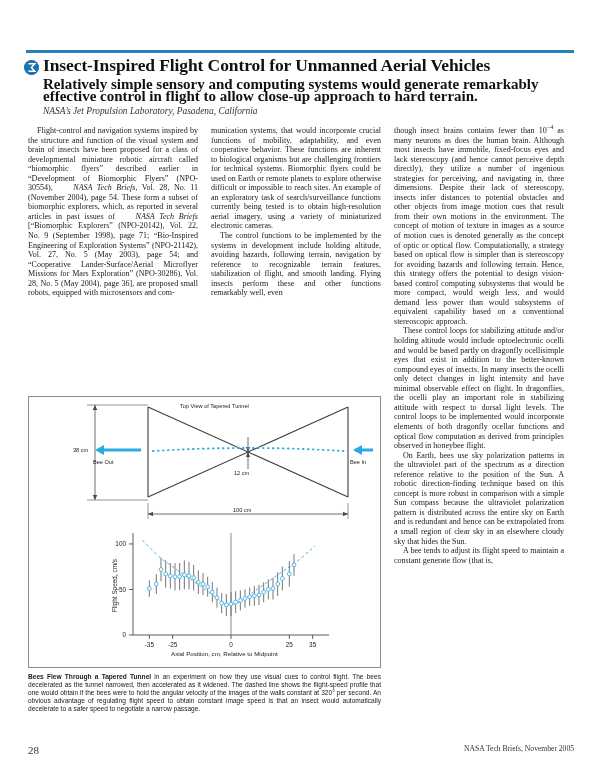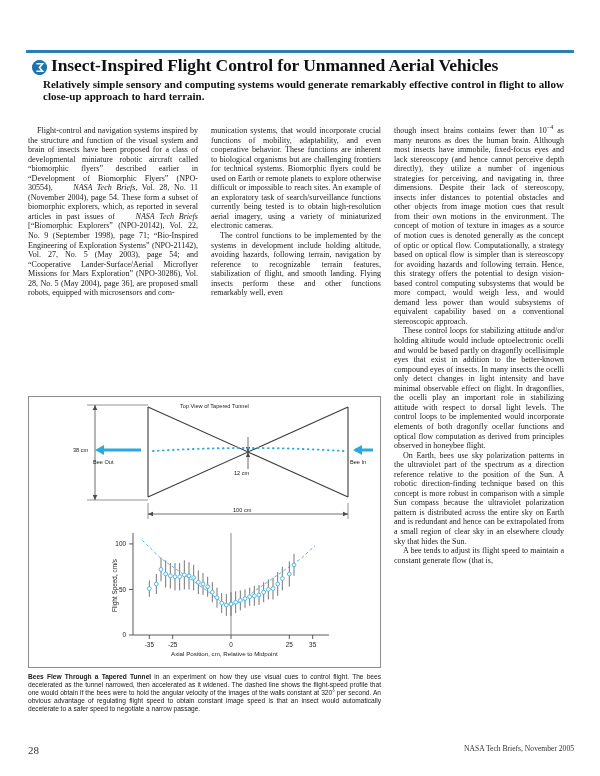--- a/index.html
+++ b/index.html
@@ -21,21 +21,21 @@
 
   
   .header-rule {
     position: absolute;
     left: 26px; top: 50px;
     width: 548px; height: 3px;
     background: #2a7fb5;
   }
   .title-row {
     position: absolute;
-    left: 32px; top: 55px;
+    left: 24px; top: 55px;
     width: 552px;
     display: flex;
     align-items: flex-end;
   }
   .title-icon {
     width: 15px; height: 15px;
     border-radius: 50%;
     background: #1d73ad;
     margin-top: 4px;
     margin-right: 4px;
@@ -50,21 +50,21 @@
     line-height: 20px;
     letter-spacing: -0.1px;
     color: #111;
   }
   .doc-subtitle {
     position: absolute;
     left: 43px; top: 78px;
     width: 533px;
     font-family: "Liberation Serif", serif;
     font-weight: bold;
-    font-size: 11px;
+    font-size: 15px;
     line-height: 12.4px;
     color: #111;
   }
   .doc-affiliation {
     position: absolute;
     left: 43px; top: 106px;
     width: 533px;
     font-family: "Liberation Serif", serif;
     font-style: italic;
     font-size: 9.4px;
@@ -165,20 +165,21 @@
     <span class="title-icon">
       <svg width="15" height="15" viewBox="0 0 15 15" aria-hidden="true">
         <circle cx="7.5" cy="7.5" r="7.2" fill="#1d73ad"></circle>
         <path d="M4.4 3.7 h6.3 l-3.3 3.8 l3.3 3.8 h-6.3" fill="none" stroke="#ffffff" stroke-width="1.5" stroke-linejoin="miter"></path>
       </svg>
     </span>
     <span class="doc-title">Insect-Inspired Flight Control for Unmanned Aerial Vehicles</span>
   </div>
 
   <div class="doc-subtitle">Relatively simple sensory and computing systems would generate remarkably effective control in flight to allow close-up approach to hard terrain.</div>
+  <div class="doc-affiliation">NASA’s Jet Propulsion Laboratory, Pasadena, California</div>
 
   <div class="col" id="col1">
     <p class="first">
       Flight-control and navigation systems inspired by the structure and function of the visual system and brain of insects have been proposed for a class of developmental miniature robotic aircraft called “biomorphic flyers” described earlier in “Development of Biomorphic Flyers” (NPO-30554), <span class="it">NASA Tech Briefs</span>, Vol. 28, No. 11 (November 2004), page 54. These form a subset of biomorphic explorers, which, as reported in several articles in past issues of <span class="it">NASA Tech Briefs</span> [“Biomorphic Explorers” (NPO-20142), Vol. 22, No. 9 (September 1998), page 71; “Bio-Inspired Engineering of Exploration Systems” (NPO-21142), Vol. 27, No. 5 (May 2003), page 54; and “Cooperative Lander-Surface/Aerial Microflyer Missions for Mars Exploration” (NPO-30286), Vol. 28, No. 5 (May 2004), page 36], are proposed small robots, equipped with microsensors and com-
     </p>
   </div>
 
   <div class="col" id="col2">
     <p class="first" style="text-indent:0">munication systems, that would incorporate crucial functions of mobility, adaptability, and even cooperative behavior. These functions are inherent to biological organisms but are challenging frontiers for technical systems. Biomorphic flyers could be used on Earth or remote planets to explore otherwise difficult or impossible to reach sites. An example of an exploratory task of search/surveillance functions currently being tested is to obtain high-resolution aerial imagery, using a variety of miniaturized electronic cameras.</p>
     <p>The control functions to be implemented by the systems in development include holding altitude, avoiding hazards, following terrain, navigation by reference to recognizable terrain features, stabilization of flight, and smooth landing. Flying insects perform these and other functions remarkably well, even</p>

